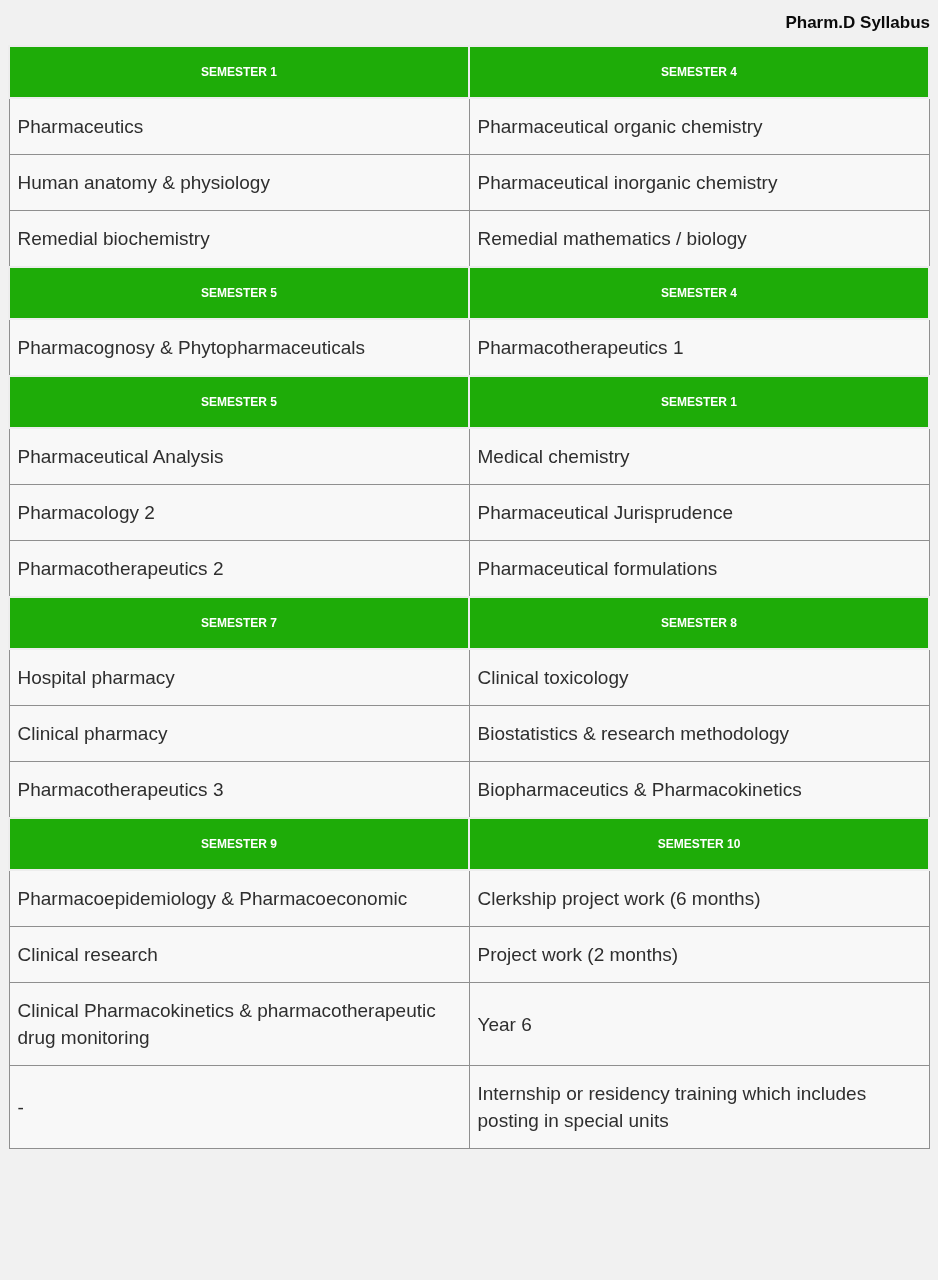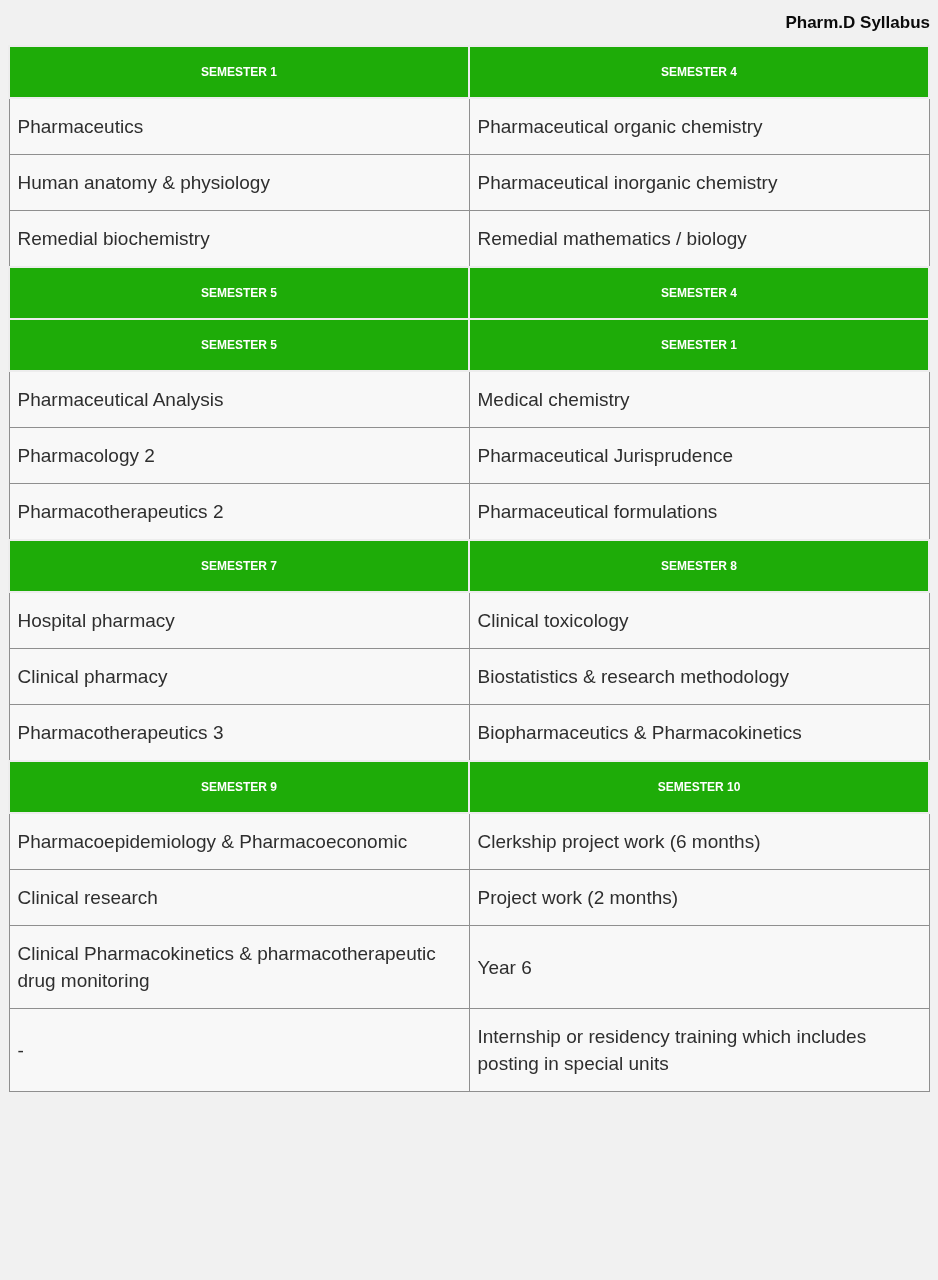--- a/index.html
+++ b/index.html
@@ -81,20 +81,24 @@
     </tr>
     <tr>
       <td>Remedial biochemistry</td>
       <td>Remedial mathematics / biology</td>
     </tr>
 
     <tr>
       <th>SEMESTER 5</th>
       <th>SEMESTER 4</th>
     </tr>
+    <tr>
+      <td>Pharmacognosy &amp; Phytopharmaceuticals</td>
+      <td>Pharmacotherapeutics 1</td>
+    </tr>
 
     <tr>
       <th>SEMESTER 5</th>
       <th>SEMESTER 1</th>
     </tr>
     <tr>
       <td>Pharmaceutical Analysis</td>
       <td>Medical chemistry</td>
     </tr>
     <tr>

